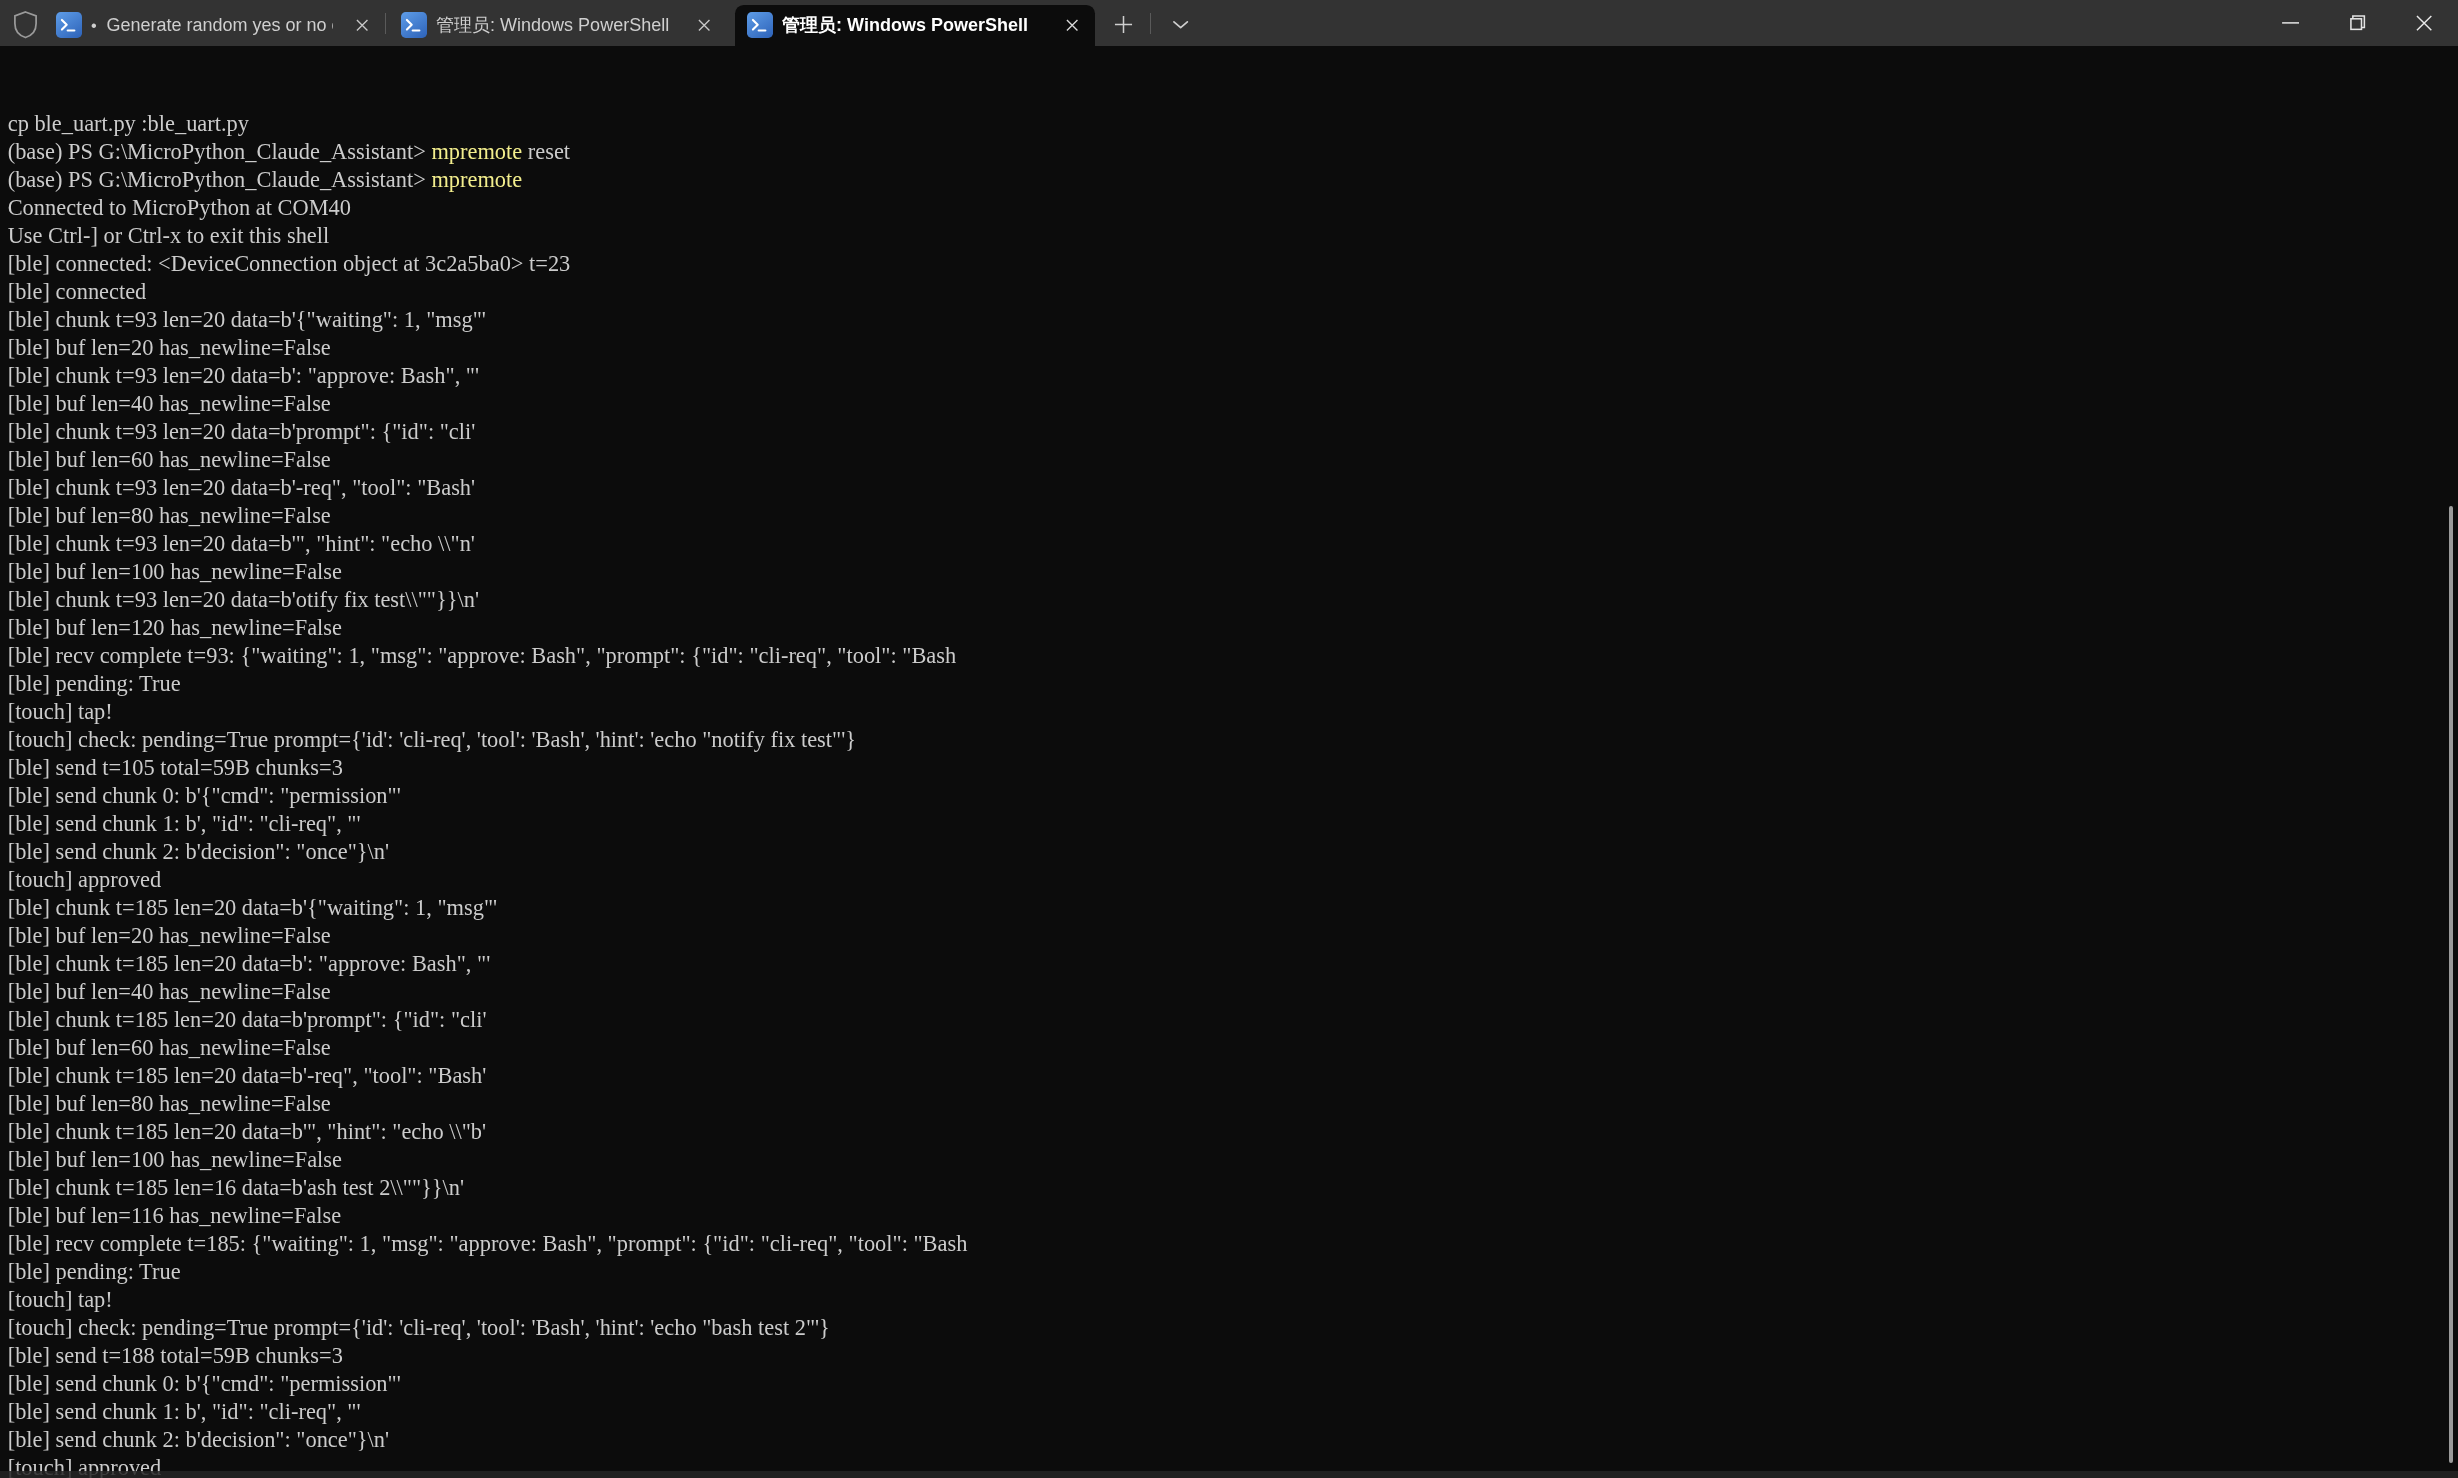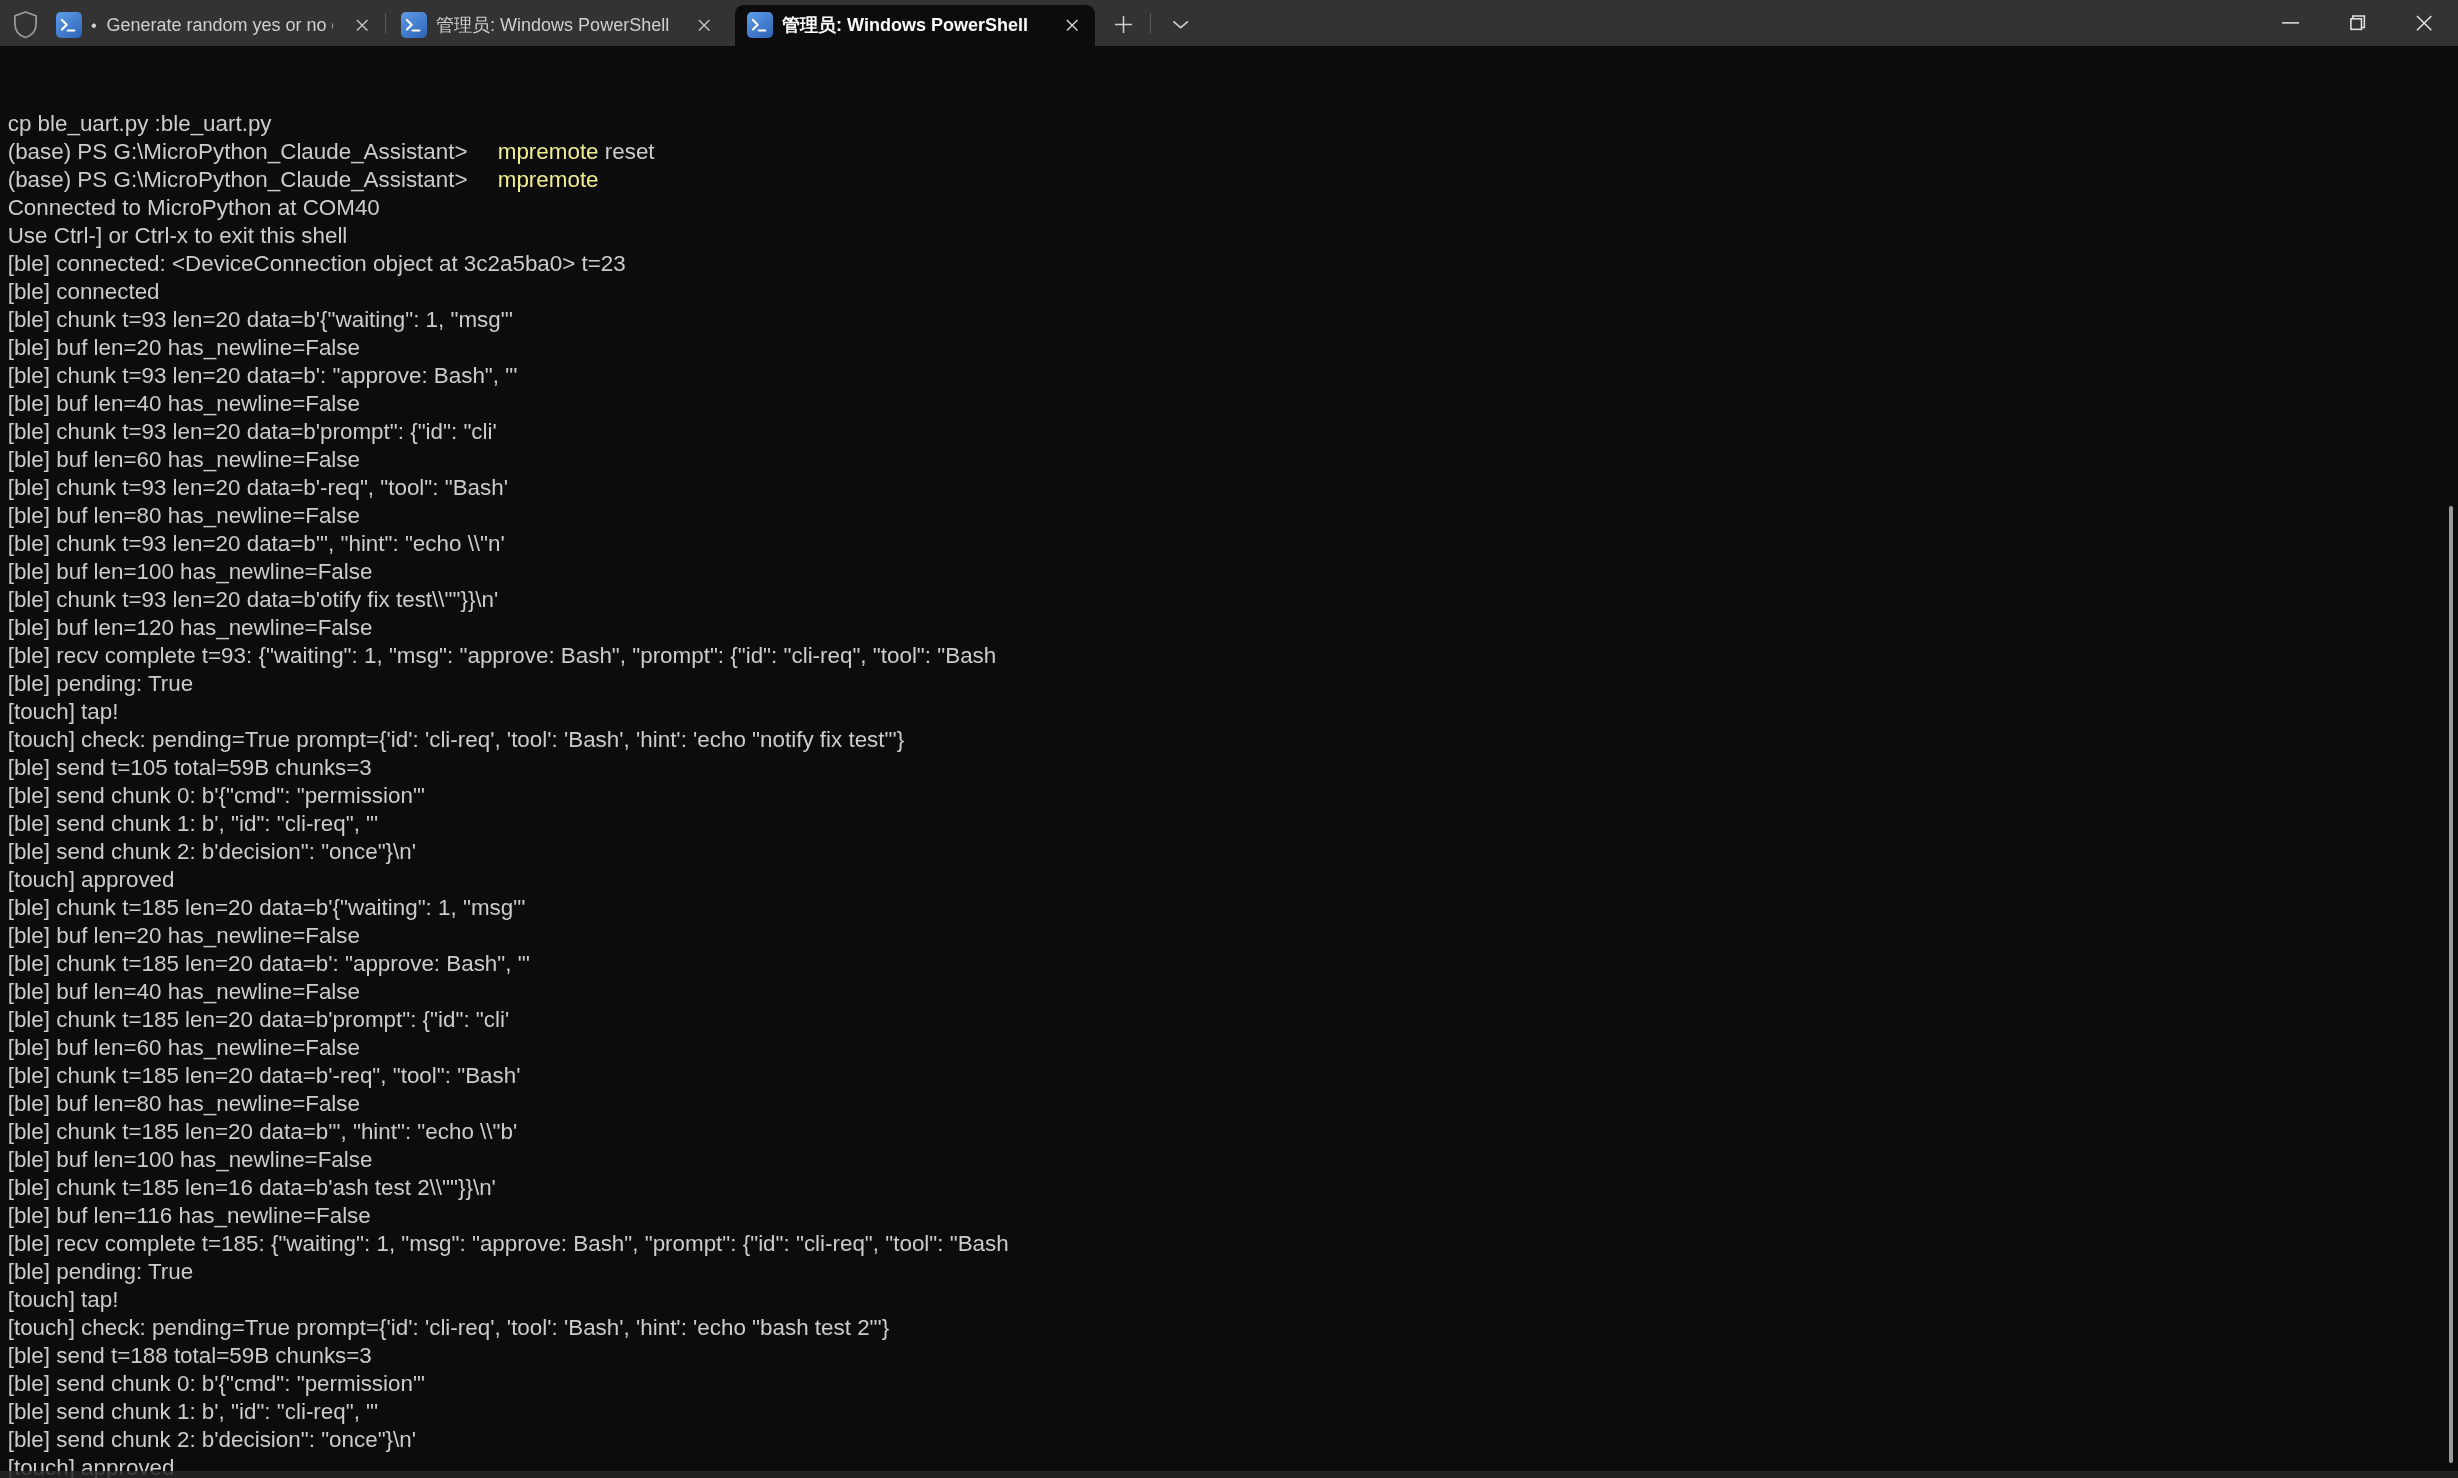--- a/index.html
+++ b/index.html
@@ -45,28 +45,28 @@
   .win-btn {
     position:absolute; top:0; width:67px; height:46px;
     display:flex; align-items:center; justify-content:center;
   }
 
   
   .terminal {
     position:absolute; top:46px; left:0; width:2458px; height:1432px;
     background:var(--background,#0c0c0c);
     padding:7.7px 9.6px 0 7.7px;
-    font-family:Liberation Sans, sans-serif;
+    font-family:Liberation Serif, serif;
     font-size:22.4px; line-height:28px;
     color:var(--foreground,#cccccc);
     white-space:pre; overflow:hidden;
   }
   .term-line { min-height:28px; }
   .seg-fg { color:var(--foreground,#cccccc); }
-  .seg-yellow { color:var(--command-highlight,#f3ee8d);margin-left:24px; }
+  .seg-yellow { color:var(--command-highlight,#f3ee8d); }
   .scrollbar-thumb {
     position:absolute; right:4.8px; width:3.8px;
     background:#9a9a9a; border-radius:1.9px;
   }
   .bottom-edge {
     position:absolute; left:0; bottom:0; width:2458px; height:7.7px;
     background:#242424; opacity:.85;
   }
   svg { display:block; }
 </style>

